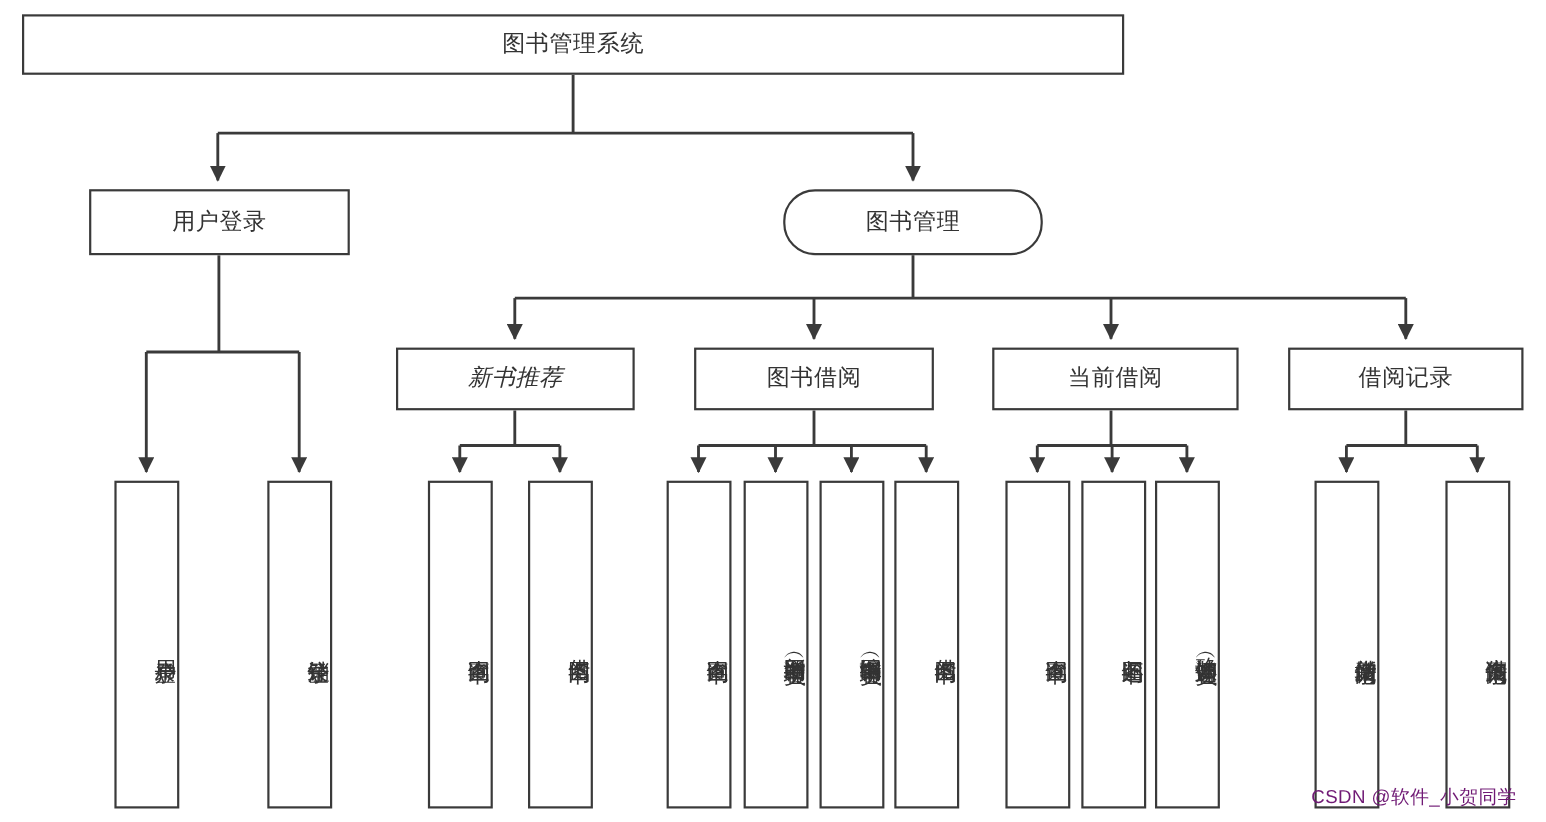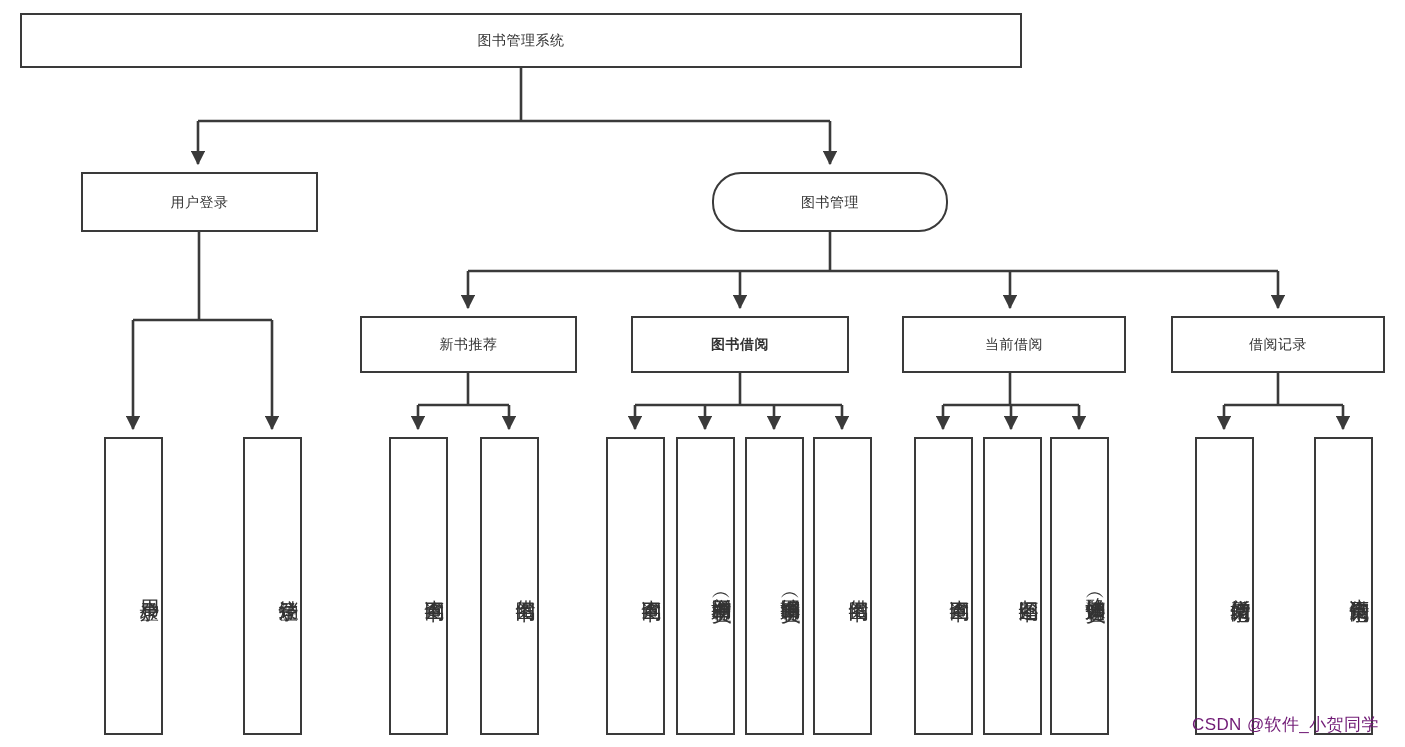--- a/index.html
+++ b/index.html
@@ -33,21 +33,21 @@
     border: 2.4px solid #3a3a3a;
     background: #ffffff;
     display: flex;
     align-items: center;
     justify-content: center;
     text-align: center;
     color: #333333;
     line-height: 1.16;
   }
   .node.horizontal {
-    font-size: 14px;
+    font-size: 21px;
     letter-spacing: 0.5px;
   }
   .node.vertical {
     writing-mode: vertical-rl;
     text-orientation: upright;
     font-size: 20px;
     letter-spacing: 1px;
     padding: 6px 0;
     align-items: flex-start;
     justify-content: center;
@@ -131,24 +131,24 @@
     <span class="node-label">图书管理系统</span>
   </div>
 
   <div class="node horizontal" style="left:81px; top:172px; width:237px; height:60px;">
     <span class="node-label">用户登录</span>
   </div>
   <div class="node horizontal" style="left:712px; top:172px; width:236px; height:60px;border-radius:29px;">
     <span class="node-label">图书管理</span>
   </div>
 
-  <div class="node horizontal" style="left:360px; top:316px; width:217px; height:57px;">
+  <div class="node horizontal" style="left:360px; top:316px; width:217px; height:57px;font-style:italic;">
     <span class="node-label">新书推荐</span>
   </div>
-  <div class="node horizontal" style="left:631px; top:316px; width:218px; height:57px;font-weight:bold;">
+  <div class="node horizontal" style="left:631px; top:316px; width:218px; height:57px;">
     <span class="node-label">图书借阅</span>
   </div>
   <div class="node horizontal" style="left:902px; top:316px; width:224px; height:57px;">
     <span class="node-label">当前借阅</span>
   </div>
   <div class="node horizontal" style="left:1171px; top:316px; width:214px; height:57px;align-items:center;">
     <span class="node-label">借阅记录</span>
   </div>
 
   <div class="node vertical" style="left:104px; top:437px; width:59px; height:298px;">

